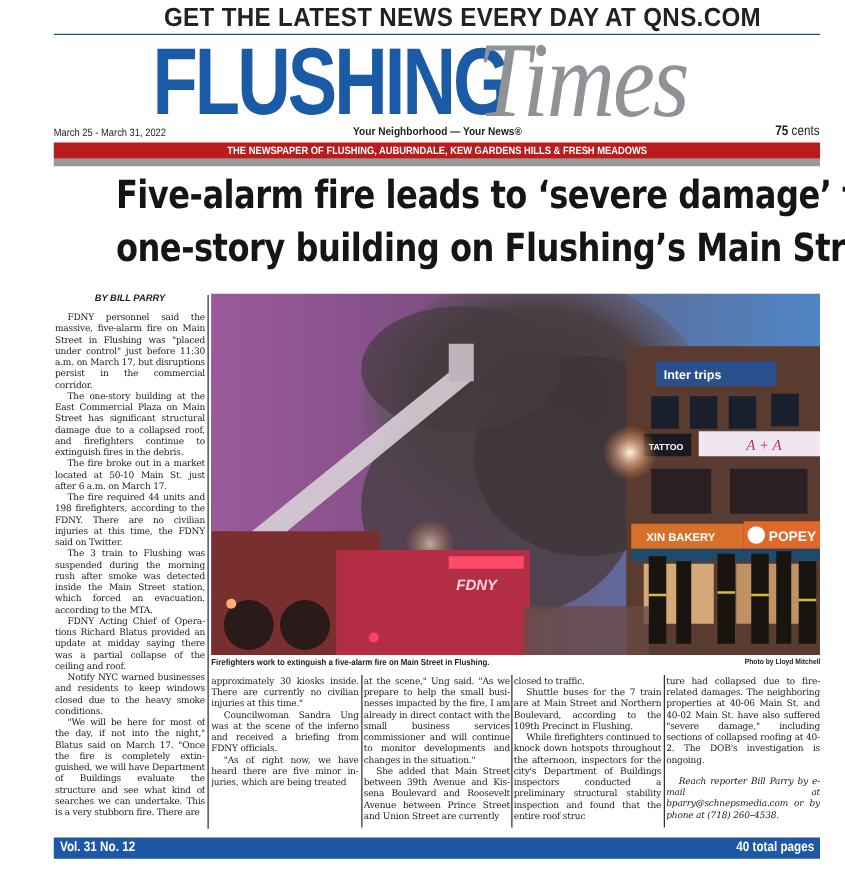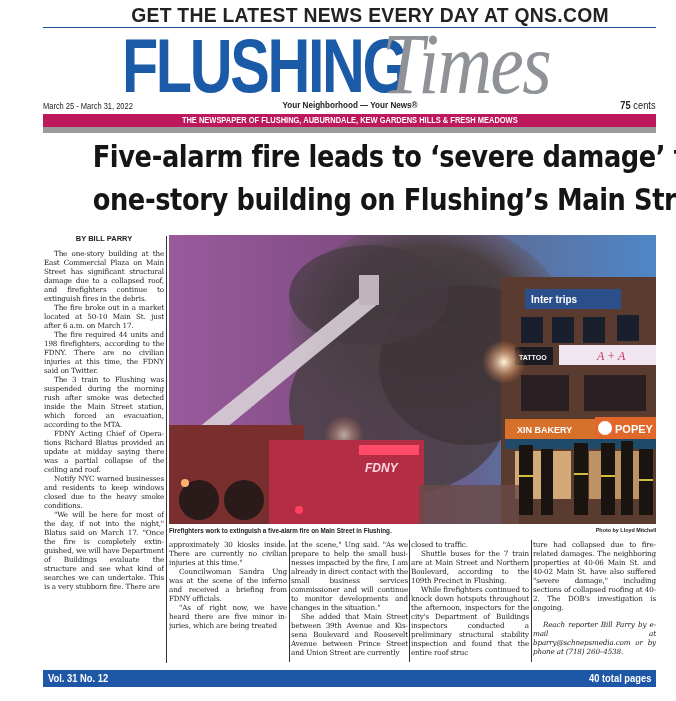--- a/index.html
+++ b/index.html
@@ -36,37 +36,37 @@
     font-family: "Liberation Sans", sans-serif; font-weight: bold; font-size: 9px; color: #222;
     transform: scaleX(0.9);
   }
   .price {
     position: absolute; right: 20px; top: 99px; font-family: "Liberation Sans", sans-serif;
     font-size: 11px; color: #222; transform: scaleX(0.85); transform-origin: right top;
   }
   .price b { font-weight: bold; }
 
   .tagline-bar {
-    position: absolute; left: 43px; top: 114px; width: 613px; height: 13px; background: #be185d;
+    position: absolute; left: 43px; top: 114px; width: 613px; height: 13px; background: #b91c1c;
     color: #fff; font-family: "Liberation Sans", sans-serif; font-weight: bold; font-size: 8.5px;
     text-align: center; line-height: 13px;
   }
   .tagline-bar span { display: inline-block; transform: scaleX(0.88); }
   .gray-bar { position: absolute; left: 43px; top: 127px; width: 613px; height: 6px; background: #9a9a9a; }
 
   .headline {
     position: absolute; left: 40px; top: 135px; width: 620px; text-align: center;
     font-family: "DejaVu Sans", sans-serif; font-weight: bold; font-size: 31px; line-height: 43px;
     color: #151515; letter-spacing: -0.5px;
   }
   .headline .hl { display: block; transform: scaleX(0.83); white-space: nowrap; }
 
   .byline {
     position: absolute; left: 44px; top: 234px; width: 120px; text-align: center;
-    font-family: "Liberation Sans", sans-serif; font-weight: bold; font-size: 7.5px; color: #222;
+    font-family: "Liberation Sans", sans-serif; font-weight: bold; font-size: 7.5px; color: #222; font-style: italic;
   }
 
   .col {
     position: absolute; font-family: "DejaVu Serif", serif; font-size: 7.2px; line-height: 9px;
     color: #1c1c1c; text-align: justify; hyphens: manual; letter-spacing: -0.15px;
   }
   .col p { text-indent: 10px; }
   .col p.noindent { text-indent: 0; }
   .col p.contact { font-style: italic; text-indent: 10px; margin-top: 8px; }
 
@@ -120,20 +120,21 @@
 <div class="gray-bar"></div>
 
 <h1 class="headline">
   <span class="hl">Five-alarm fire leads to ‘severe damage’ to</span>
   <span class="hl">one-story building on Flushing’s Main Street</span>
 </h1>
 
 <div class="byline">BY BILL PARRY</div>
 
 <div class="col col1">
+  <p>FDNY personnel said the massive, five-alarm fire on Main Street in Flushing was "placed under control" just before 11:30 a.m. on March 17, but disruptions persist in the commercial corridor.</p>
   <p>The one-story building at the East Commercial Plaza on Main Street has significant struc­tural damage due to a collapsed roof, and firefighters continue to extinguish fires in the debris.</p>
   <p>The fire broke out in a mar­ket located at 50-10 Main St. just after 6 a.m. on March 17.</p>
   <p>The fire required 44 units and 198 firefighters, according to the FDNY. There are no ci­vilian injuries at this time, the FDNY said on Twitter.</p>
   <p>The 3 train to Flushing was suspended during the morning rush after smoke was detected inside the Main Street station, which forced an evacuation, according to the MTA.</p>
   <p>FDNY Acting Chief of Opera­tions Richard Blatus provided an update at midday saying there was a partial collapse of the ceiling and roof.</p>
   <p>Notify NYC warned busi­nesses and residents to keep windows closed due to the heavy smoke conditions.</p>
   <p>"We will be here for most of the day, if not into the night," Blatus said on March 17. "Once the fire is completely extin­guished, we will have Depart­ment of Buildings evaluate the structure and see what kind of searches we can undertake. This is a very stubborn fire. There are</p>
 </div>
 
 <div class="vrule" style="left:166px; top:236px; height:427px;"></div>

